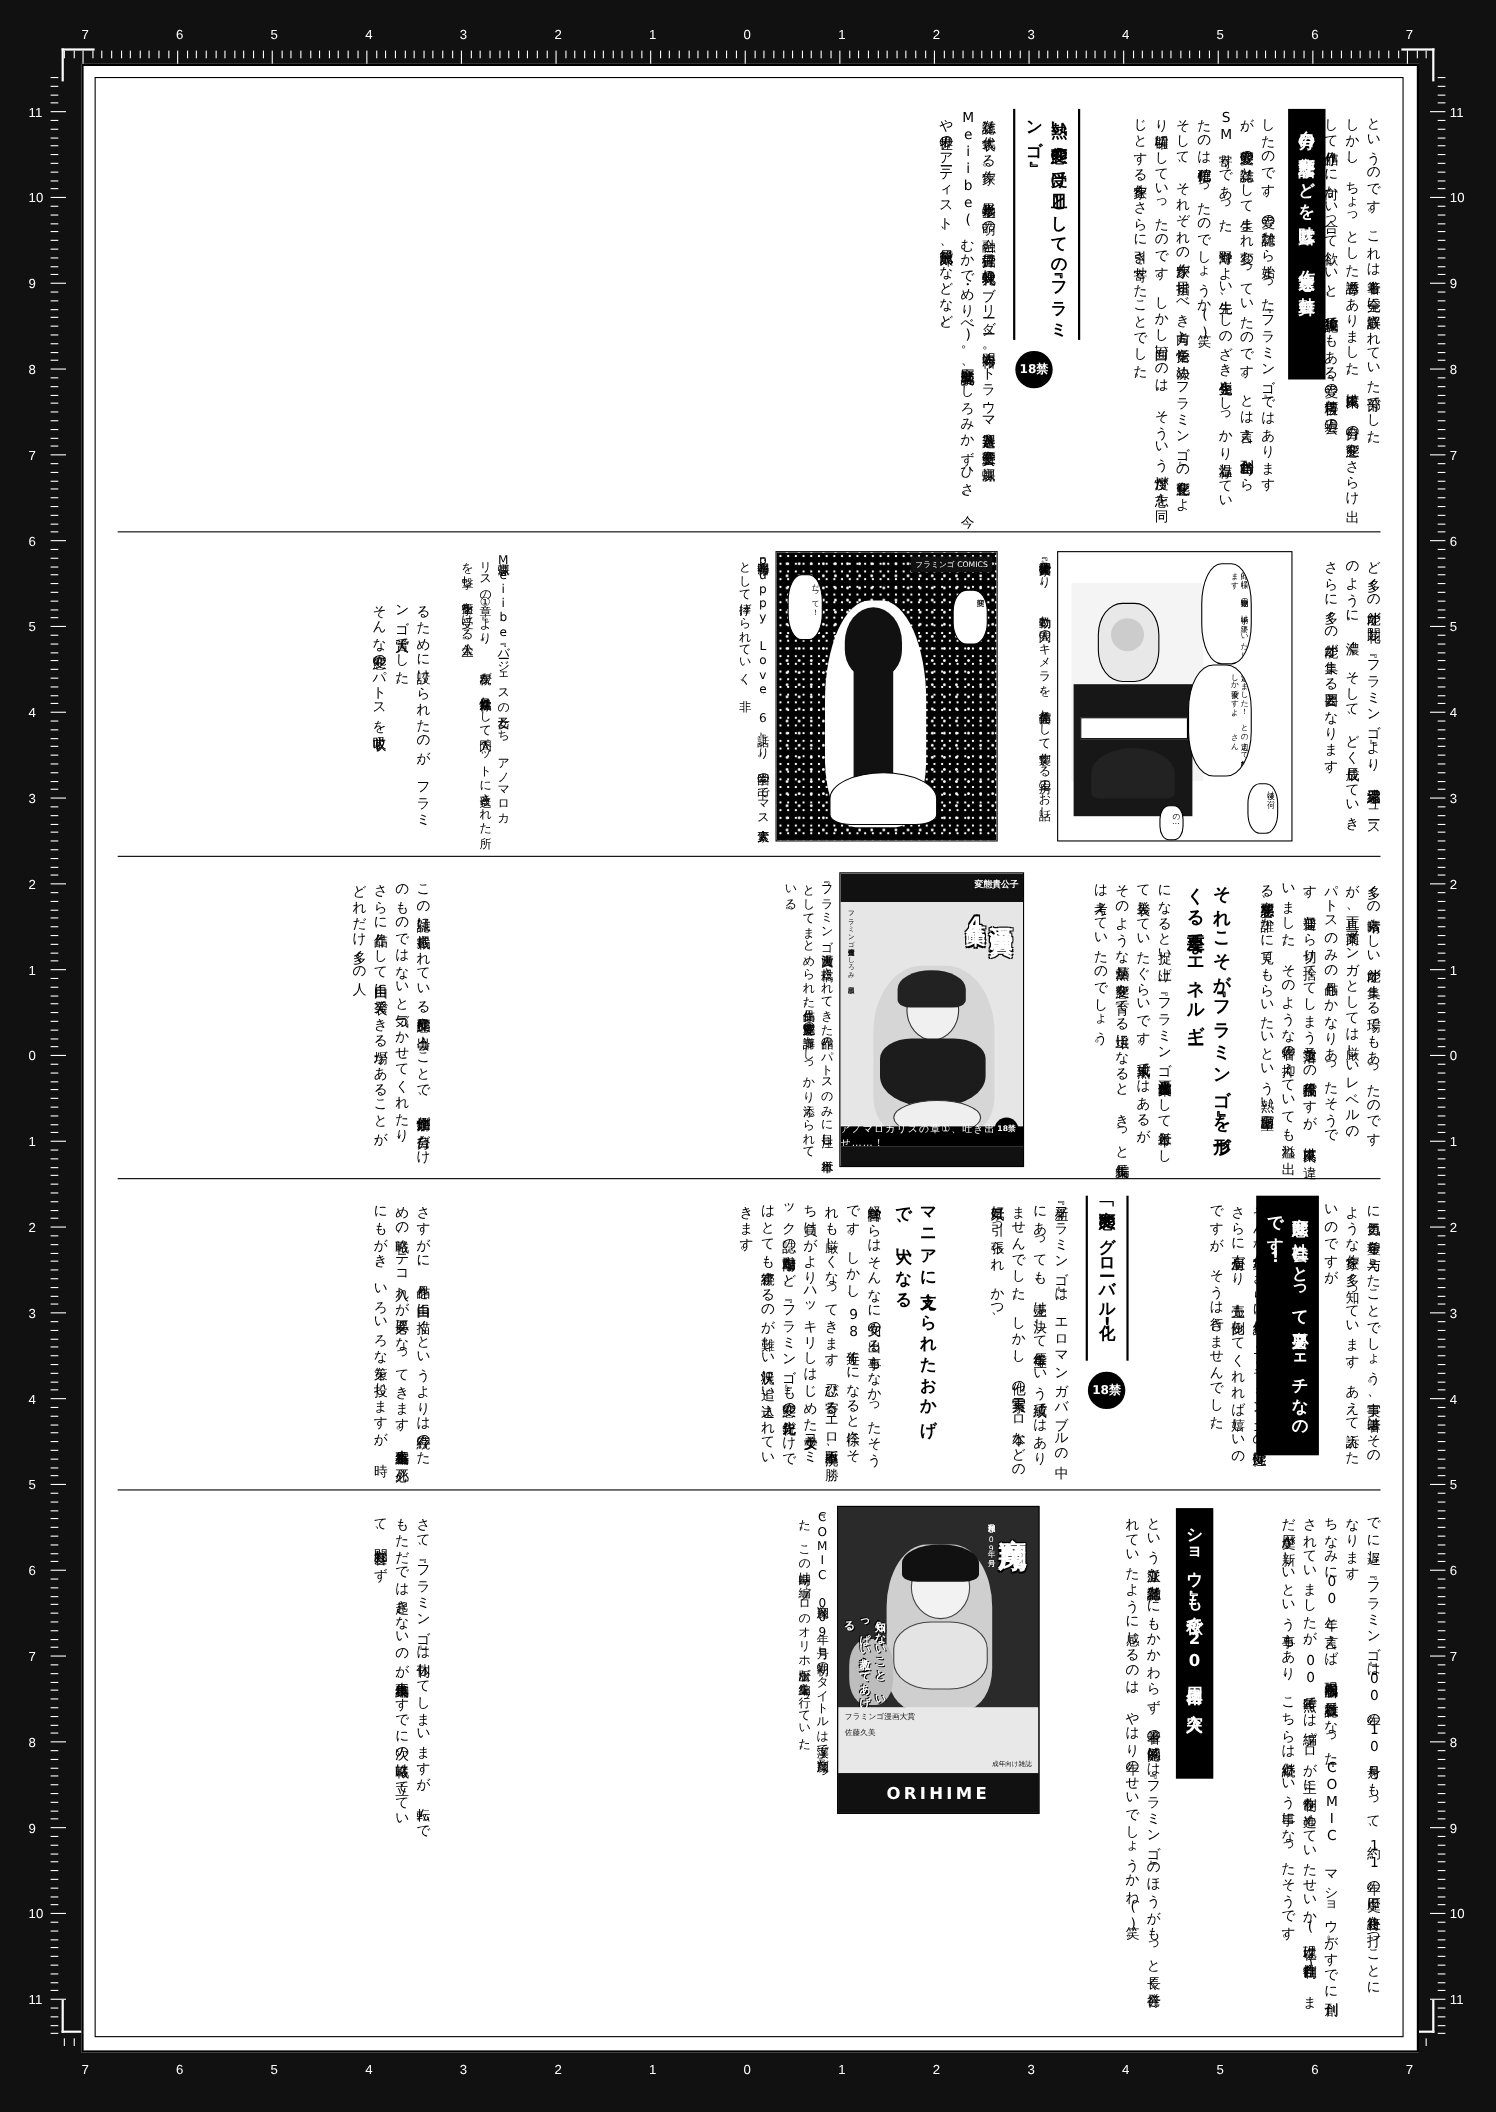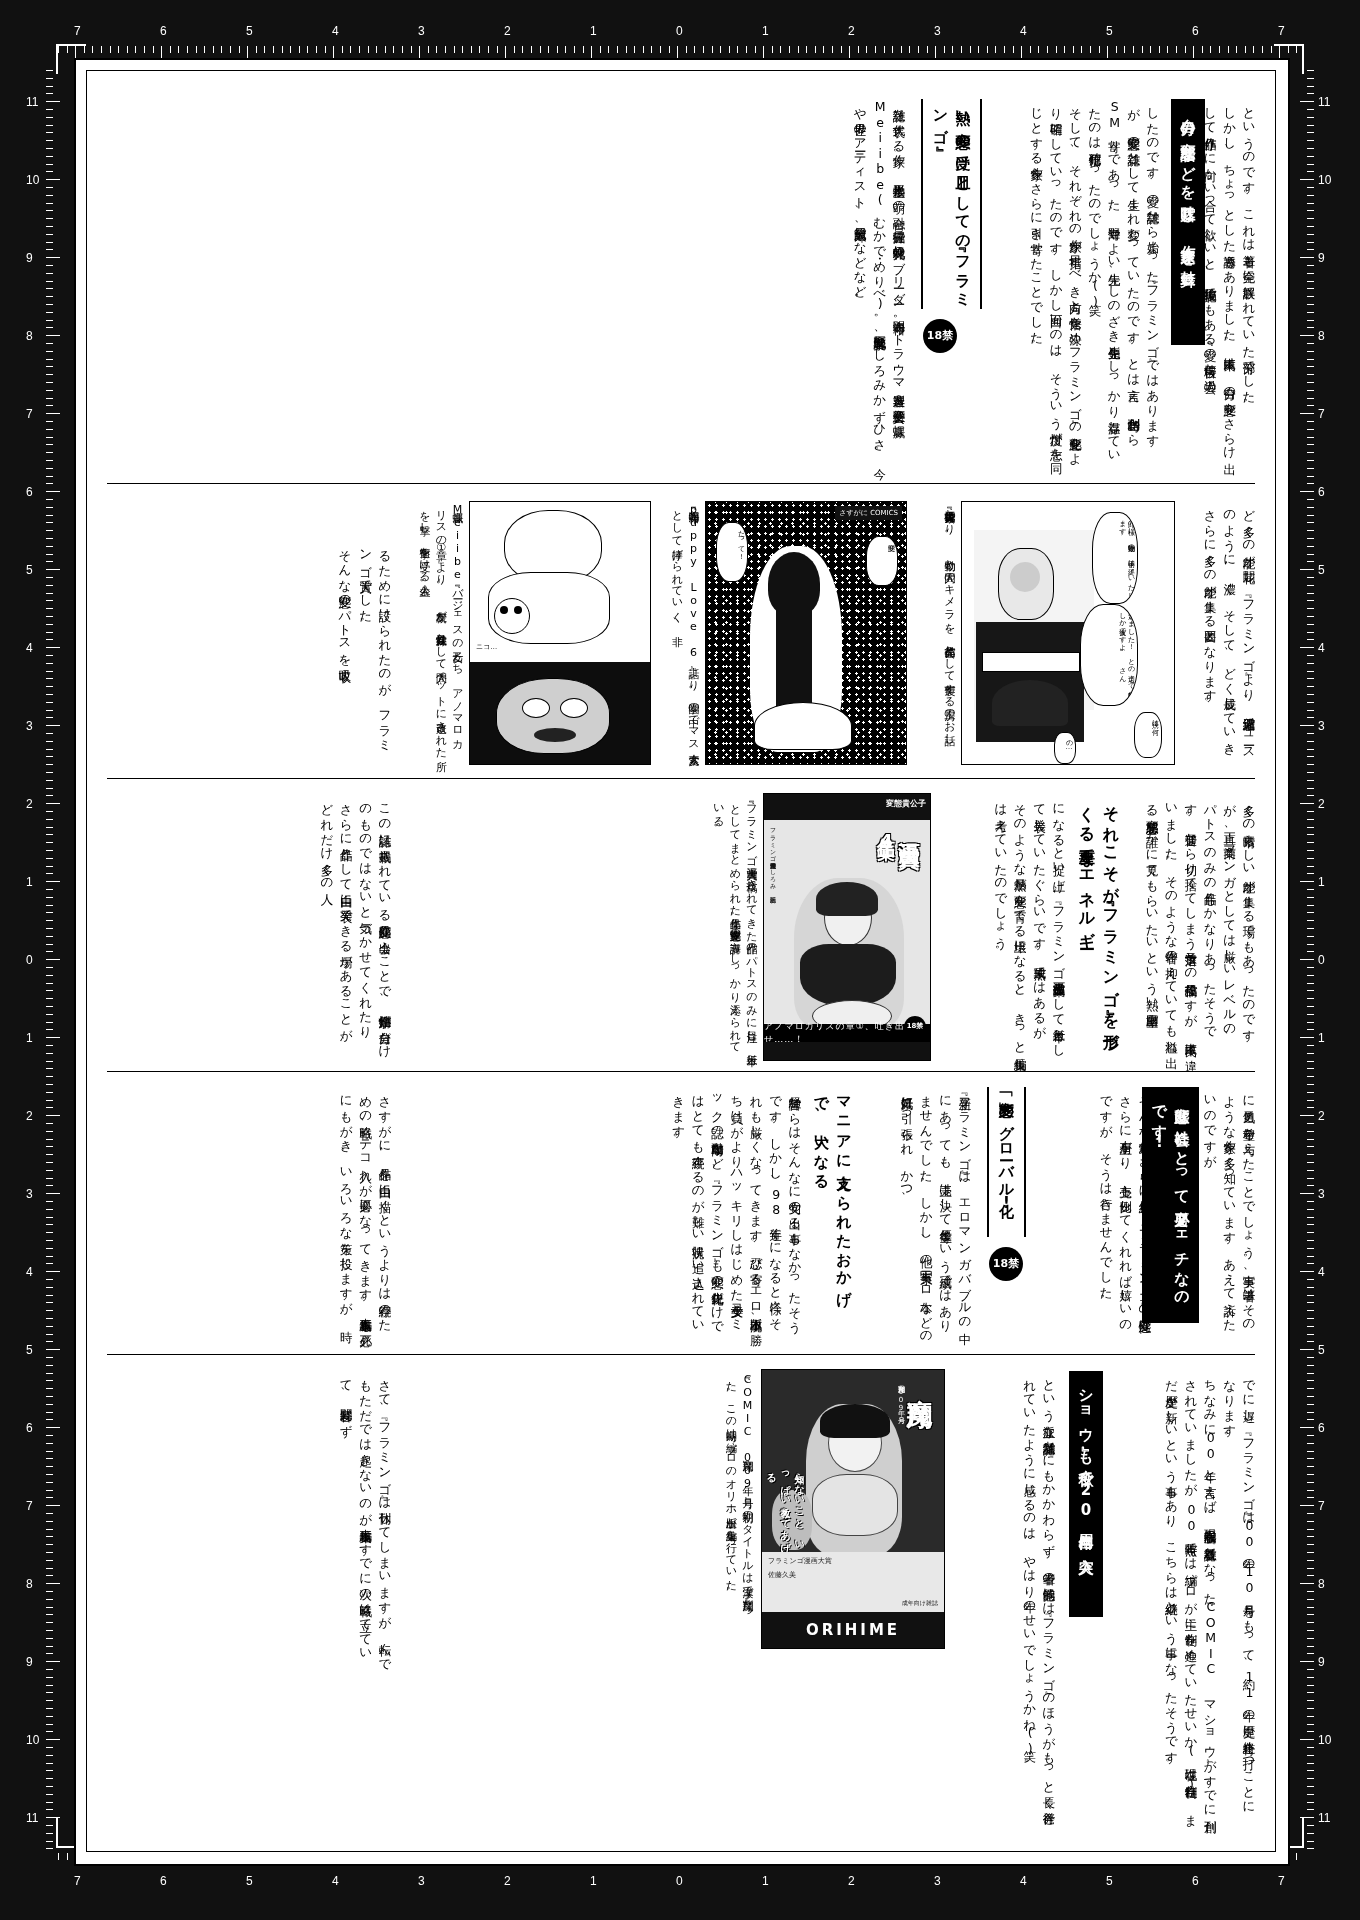--- a/index.html
+++ b/index.html
@@ -958,40 +958,26 @@
     <div class="panel" style="right:368px;top:430px;width:200px;height:262px;">
       <div class="noise" style="left:0;top:0;right:0;bottom:0;"></div>
       <div style="position:absolute;left:44px;top:44px;width:92px;height:206px;background:#fff;
                   border-radius:44% 44% 30% 30%;"></div>
       <div style="position:absolute;left:62px;top:50px;width:52px;height:64px;background:#111;
                   border-radius:50% 50% 40% 40%;"></div>
       <div style="position:absolute;left:70px;top:104px;width:36px;height:120px;background:#111;"></div>
       <div style="position:absolute;left:48px;top:200px;width:96px;height:46px;background:#fff;
                   border:1px solid #000;border-radius:50% 50% 20% 20%;"></div>
       <div style="position:absolute;right:4px;top:4px;background:#111;color:#fff;font-size:7px;
-                  padding:2px 4px;">さすがに COMICS</div>
+                  padding:2px 4px;">フラミンゴ COMICS</div>
       <div class="bubble" style="right:8px;top:34px;width:26px;height:44px;">変態</div>
       <div class="bubble" style="left:10px;top:20px;width:26px;height:54px;">だって！</div>
     </div>
     <div class="pcap" style="right:574px;top:432px;height:250px;width:34px;">海明寺裕『puppy Love 6話』より。学園の中でマス大変素として捧げられていく、非</div>
 
-    <div class="panel" style="right:624px;top:430px;width:180px;height:262px;">
-      <div style="position:absolute;left:0;top:0;width:180px;height:160px;background:#fff;"></div>
-      <div style="position:absolute;left:34px;top:8px;width:96px;height:72px;background:#fff;border:1px solid #000;border-radius:45%;"></div>
-      <div style="position:absolute;left:18px;top:70px;width:120px;height:70px;background:#fff;border:1px solid #000;border-radius:35%;"></div>
-      <div style="position:absolute;left:24px;top:96px;width:34px;height:34px;background:#fff;border:1px solid #000;border-radius:50%;"></div>
-      <div style="position:absolute;left:30px;top:104px;width:8px;height:8px;background:#000;border-radius:50%;"></div>
-      <div style="position:absolute;left:44px;top:104px;width:8px;height:8px;background:#000;border-radius:50%;"></div>
-      <div style="position:absolute;left:0;top:160px;width:180px;height:102px;background:#0d0d0d;"></div>
-      <div style="position:absolute;left:26px;top:176px;width:112px;height:74px;background:#cfcfcf;border:1px solid #000;border-radius:46% 46% 42% 42%;"></div>
-      <div style="position:absolute;left:52px;top:196px;width:26px;height:18px;background:#fff;border:1px solid #000;border-radius:50%;"></div>
-      <div style="position:absolute;left:90px;top:196px;width:26px;height:18px;background:#fff;border:1px solid #000;border-radius:50%;"></div>
-      <div style="position:absolute;left:64px;top:226px;width:42px;height:14px;background:#222;border-radius:50%;"></div>
-      <div style="position:absolute;left:6px;top:140px;font-size:7px;color:#000;">ニコ…</div>
-    </div>
     <div class="pcap" style="right:810px;top:432px;height:250px;width:48px;">蜾蠃Meiibe『バージェスの乙女たち アノマロカリスの章①』より。
 親友が、奴隷性見学として人間ペットに改造された所を撃し、衝撃を受ける主人公。</div>
 
     <div class="sect vtext" style="right:880px;top:470px;height:220px;width:36px;">るために設けられたのが、フラミンゴ大賞でした。</div>
     <div class="sect vtext" style="right:920px;top:470px;height:220px;width:24px;">そんな変態のパトスを吸収す</div>
 
     <div class="sect vtext" style="right:16px;top:724px;height:262px;width:130px;">多くの素晴らしい才能が集まる場でもあったのですが、正直、商業マンガとしては厳しいレベルの、パトスのみの作品もかなりあったそうです。普通なら切り捨ててしまう予選落ちの投稿作品ですが、東本氏は違いました。そのような作者の抑えていても溢れ出る変態感妄想、誰かに見てもらいたいという熱い露出願望、</div>
 
     <div class="sect" style="right:152px;top:724px;">
       <div class="vhead2" style="height:250px;font-size:16px;">それこそが『フラミンゴ』を形づくる重要なエネルギー</div>

